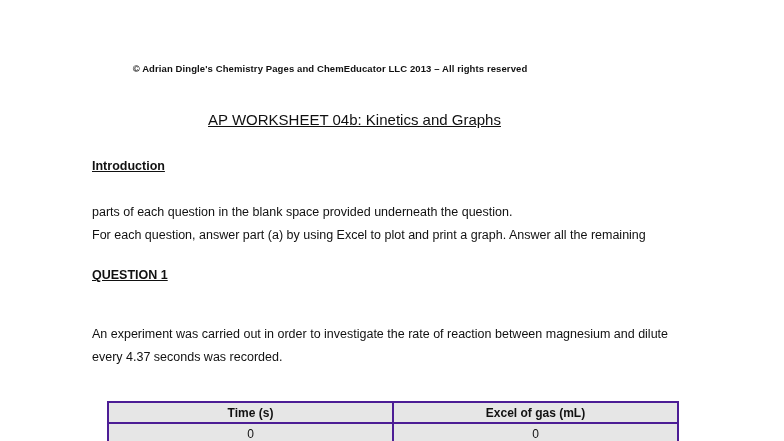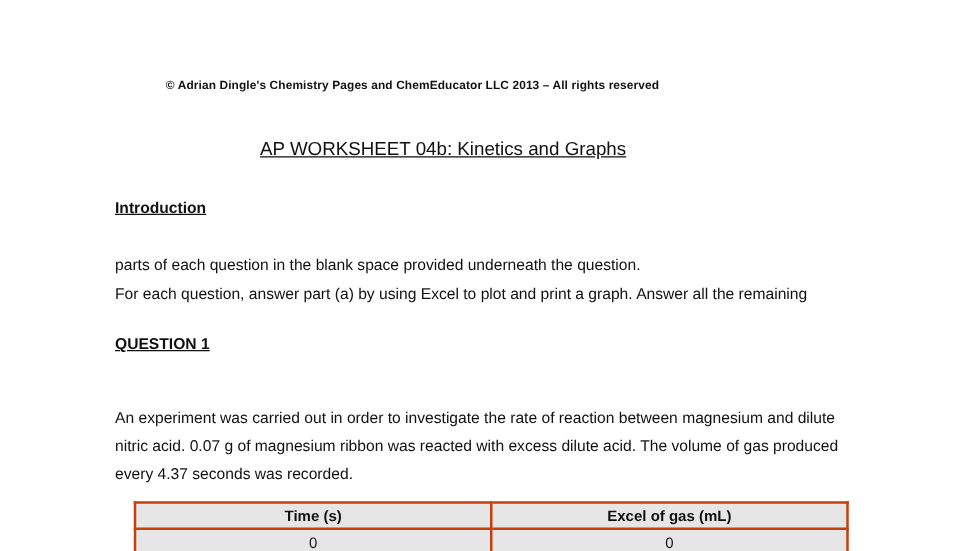--- a/index.html
+++ b/index.html
@@ -23,21 +23,21 @@
     }
     .para {
       left: 92px; font-size: 12.5px; line-height: 22.5px;
     }
     .data-table {
       position: absolute; left: 107px; top: 401px; width: 570px;
       border-collapse: collapse; table-layout: fixed;
       font-size: 12px;
     }
     .data-table td, .data-table th {
-      background: #e6e6e6; border: 2px solid #c2410c;
+      background: #e6e6e6; border: 2px solid #4c1d95;
       text-align: center; height: 19px; padding: 0;
     }
     .data-table th { font-weight: bold; }
     .data-table col.c1 { width: 285px; }
     .data-table col.c2 { width: 285px; }
   </style>
 </head>
 <body>
 
 <div>
@@ -50,21 +50,20 @@
 
   <div class="abs para" style="top:201px;">
     <div>parts of each question in the blank space provided underneath the question.</div>
     <div>For each question, answer part (a) by using Excel to plot and print a graph. Answer all the remaining</div>
   </div>
 
   <div class="abs heading" style="top:268px;">QUESTION 1</div>
 
   <div class="abs para" style="top:311px;margin-top:12px;">
     <div>An experiment was carried out in order to investigate the rate of reaction between magnesium and dilute</div>
-    <div>nitric acid. 0.07 g of magnesium ribbon was reacted with excess dilute acid. The volume of gas produced</div>
     <div>every 4.37 seconds was recorded.</div>
   </div>
 
   <table class="data-table">
     <colgroup>
         <col class="c1">
         <col class="c2">
       </colgroup>
     <thead>
       <tr>

